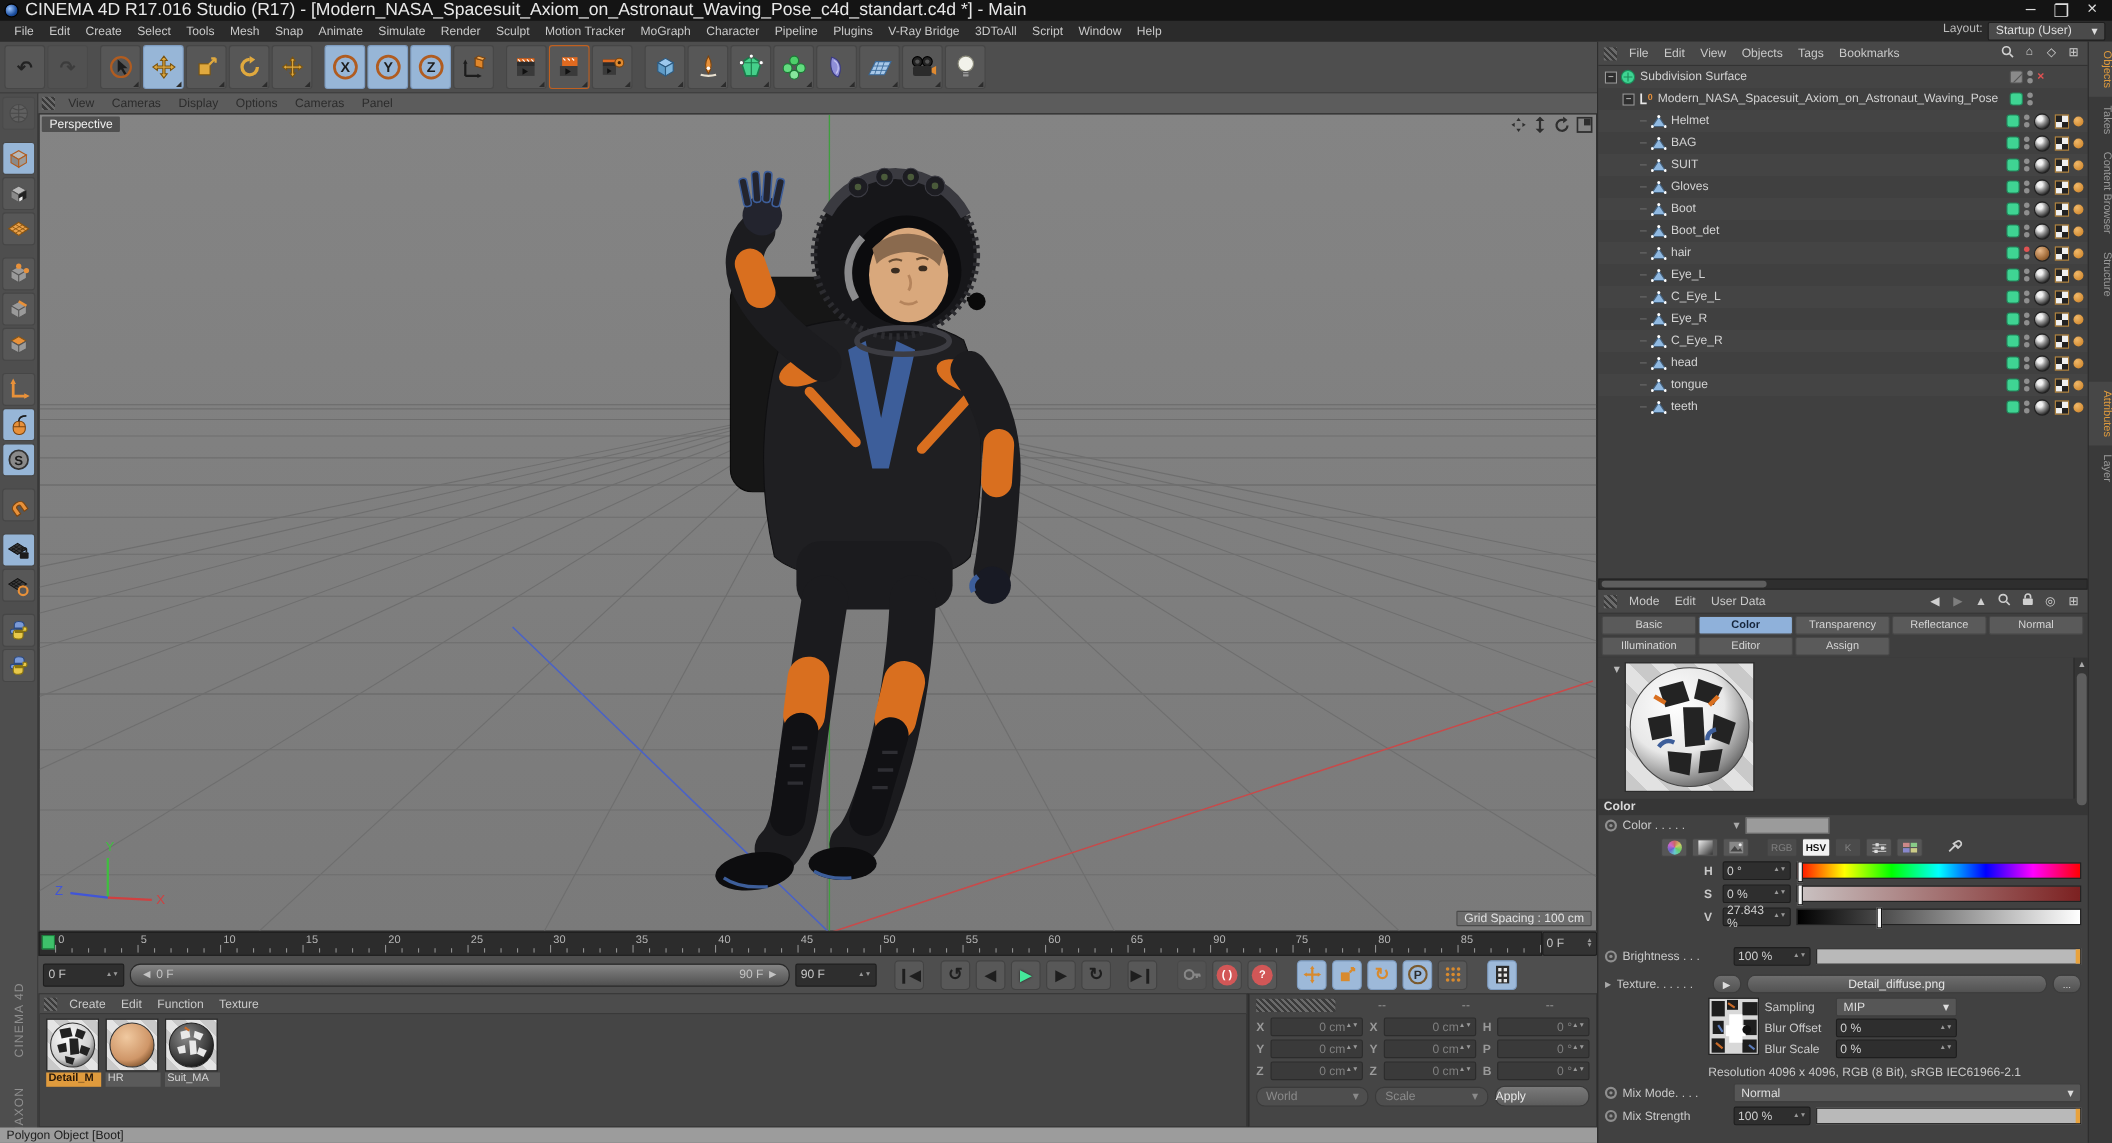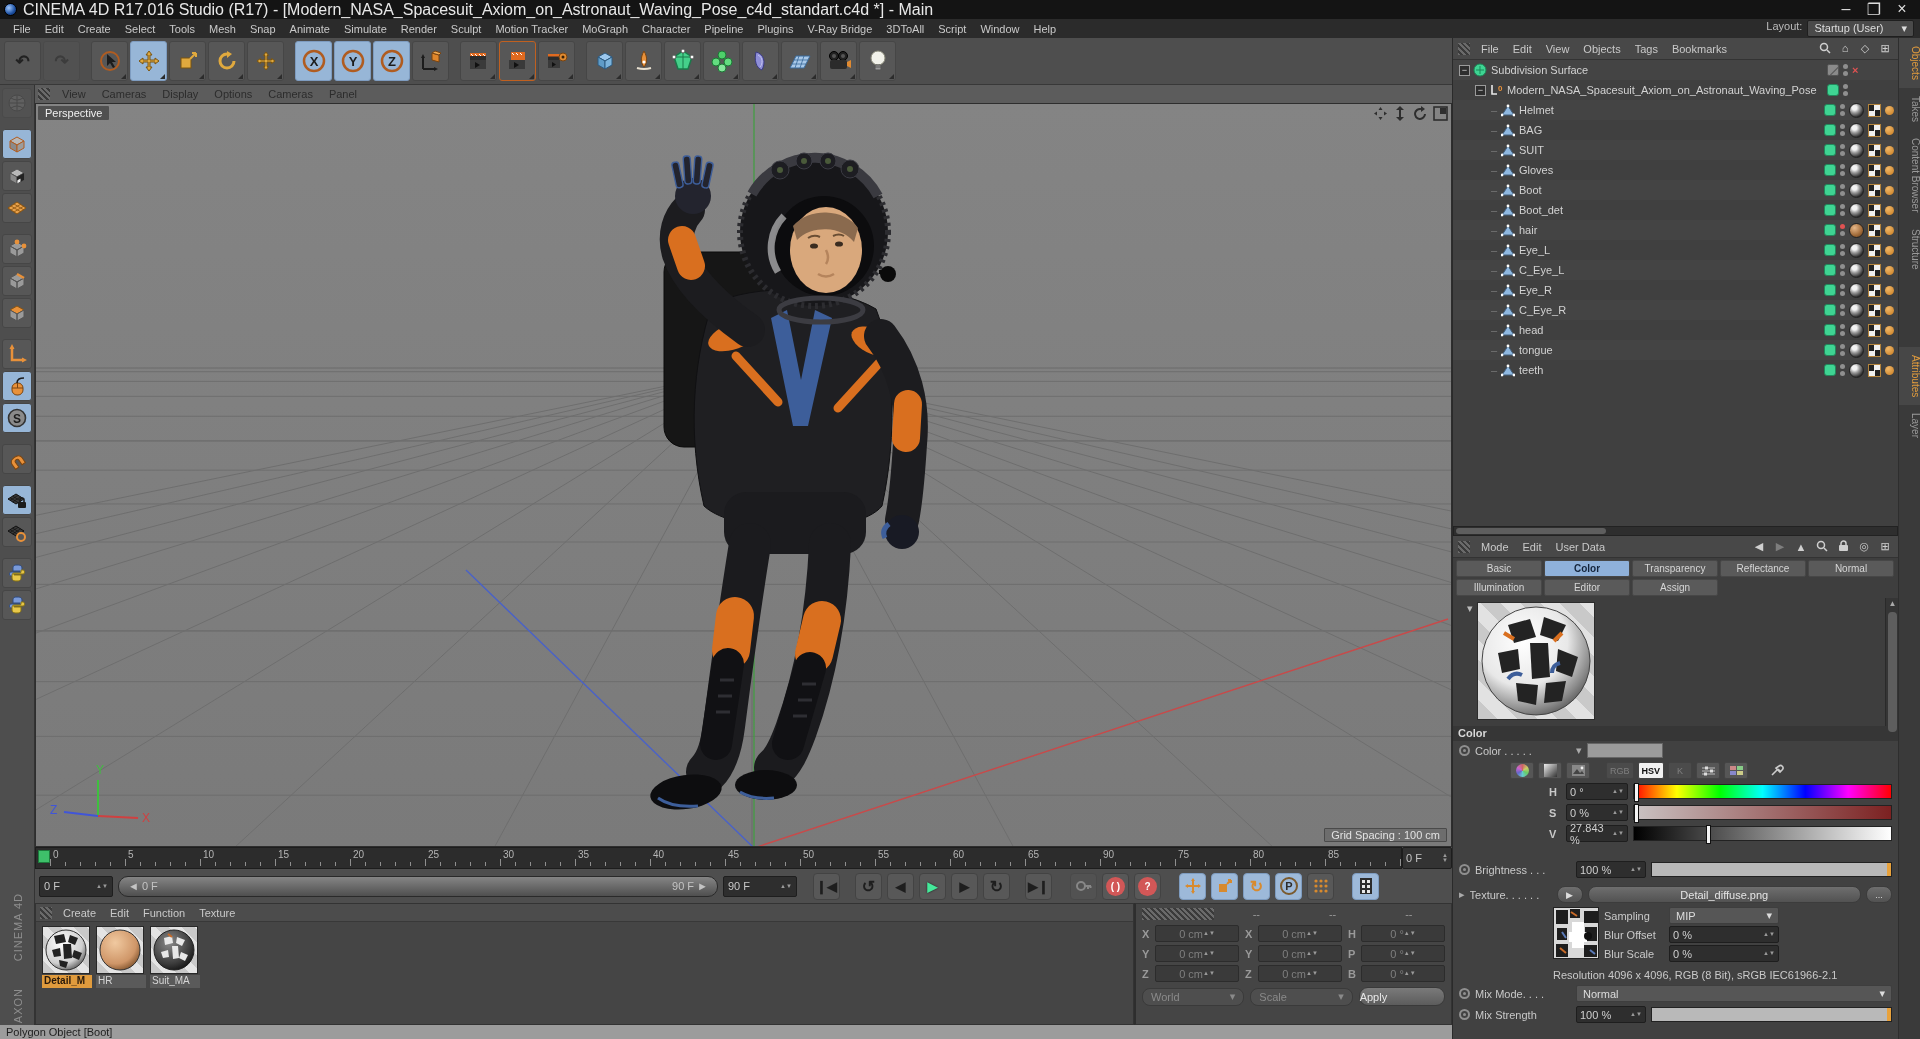--- a/index.html
+++ b/index.html
@@ -63,21 +63,21 @@
 .mat{width:50px}
 .matthumb{width:48px;height:48px;border:1px solid #282828;background:repeating-linear-gradient(45deg,#c9c9c9 0 9px,#e4e4e4 9px 18px);display:flex;align-items:center;justify-content:center}
 .matlabel{height:13px;font-size:10px;color:#d5d5d5;background:#5a5a5a;padding:0 2px;white-space:nowrap;overflow:hidden;margin-top:1px}
 .mat.sel .matlabel{background:#e09b3d;color:#27180a;font-weight:bold}
 #coords{width:318px;background:#454545;border:1px solid #333;border-left:2px solid #2e2e2e;padding:2px 6px;color:#8c8c8c;display:flex;flex-direction:column}
 #coordhead{display:flex;height:16px;align-items:center;gap:4px}
 #coordhead span{flex:1;text-align:center;color:#9a9a9a}
 .crow{display:flex;gap:6px;margin-top:3px}
 .cgroup{flex:1;display:flex;align-items:center;gap:3px}
 .clabel{width:10px;font-weight:bold;color:#9a9a9a}
-.cfield{flex:1;background:#3a3a3a;border:1px solid #2c2c2c;border-radius:2px;height:17px;display:flex;align-items:center;justify-content:center;padding:0 3px;color:#7f7f7f}
+.cfield{flex:1;background:#3a3a3a;border:1px solid #2c2c2c;border-radius:2px;height:17px;display:flex;align-items:center;justify-content:flex-end;padding:0 3px;color:#7f7f7f}
 #coordfoot{display:flex;gap:6px;margin-top:5px;align-items:center}
 .cdrop{flex:1;background:#4e4e4e;border:1px solid #3a3a3a;border-radius:8px;height:18px;display:flex;align-items:center;justify-content:space-between;padding:0 8px;color:#8a8a8a}
 #applybtn{flex:1;background:linear-gradient(#7a7a7a,#5c5c5c);border:1px solid #3a3a3a;border-radius:9px;height:19px;display:flex;align-items:center;justify-content:flex-start;color:#e8e8e8}
 #statusbar{position:absolute;left:0;right:468px;bottom:0;height:14px;background:#9c9c9c;color:#1d1d1d;padding:0 6px;line-height:14px}
 
 #right{position:absolute;top:38px;right:0;width:468px;bottom:0;background:#414141;border-left:1px solid #2a2a2a;display:flex}
 #rightmain{width:446px;display:flex;flex-direction:column}
 #strip{width:22px;background:#3a3a3a;border-left:1px solid #2e2e2e;position:relative}
 .striptab{writing-mode:vertical-rl;color:#9a9a9a;font-size:10px;padding:8px 0;text-align:center;width:22px}
 .striptab.on{color:#e09b3d;background:#474747}

